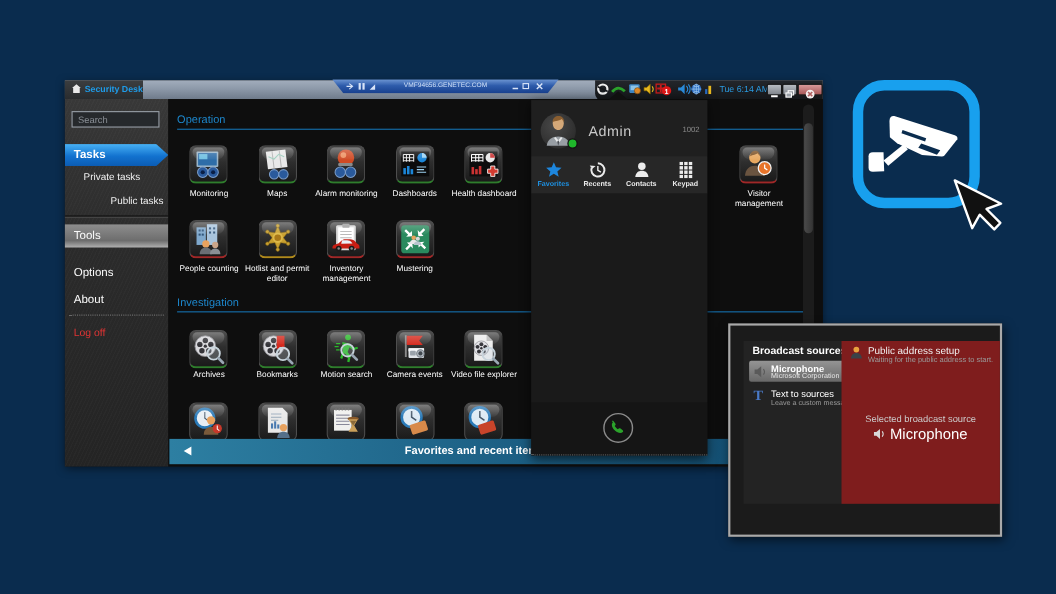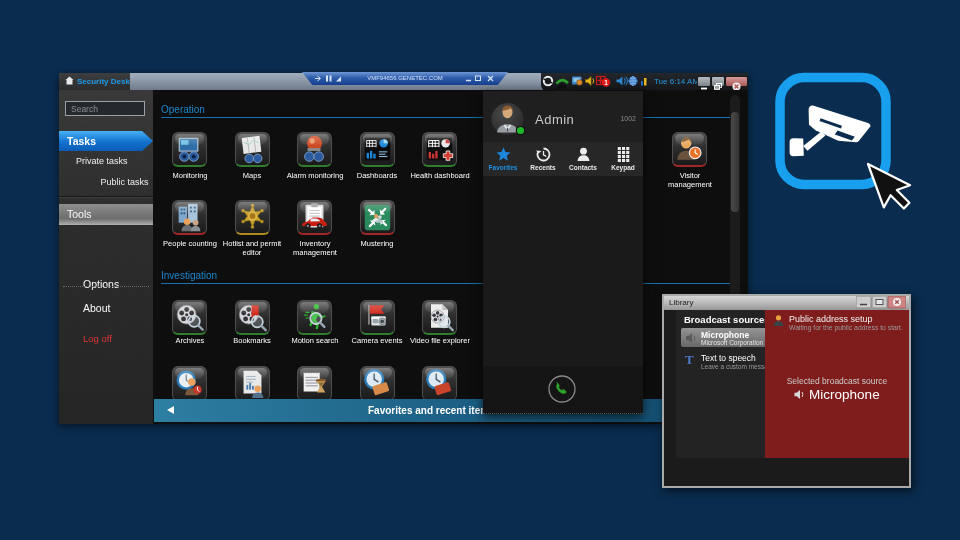--- a/index.html
+++ b/index.html
@@ -19,21 +19,21 @@
   #pill{left:243px;top:-1px;width:206px;height:13px;background:linear-gradient(#6f97d4,#2e5cab 45%,#173f8d);clip-path:polygon(0 0,100% 0,95% 100%,5% 100%);color:#cfe0f8;font-size:6px;text-align:center;line-height:13px;}
 
   
   #sidebar{left:0;top:17px;width:94px;height:334px;background:
      repeating-linear-gradient(115deg,rgba(255,255,255,.018) 0 1px,rgba(0,0,0,0) 1px 3px),
      linear-gradient(#383838,#2b2b2b 40%,#242424);}
   #searchbox{left:6px;top:11px;width:80px;height:15px;border:1px solid #9aa0a8;background:#26292c;color:#8b9097;font-size:8.5px;line-height:15px;padding-left:5px;box-sizing:border-box;}
   #tasksbar{left:0;top:41px;width:94px;height:20px;background:linear-gradient(#47b1f5,#1272cf 55%,#0b5cb4);clip-path:polygon(0 0,83px 0,94px 10px,83px 20px,0 20px);color:#fff;font-size:10.5px;font-weight:bold;line-height:20px;padding-left:8px;box-sizing:border-box;}
   .sideitem{left:0;width:114px;color:#f0f0f0;font-size:9px;padding-left:17px;box-sizing:border-box;}
   #toolsbar{left:0;top:114px;width:94px;height:21px;background:linear-gradient(#8e8e8e,#6d6d6d 70%,#b0b0b0);color:#fafafa;font-size:10.5px;line-height:21px;padding-left:8px;box-sizing:border-box;}
-  .sideitem2{left:16px;width:94px;color:#fafafa;font-size:10.5px;padding-left:8px;box-sizing:border-box;margin-top:36px;}
+  .sideitem2{left:0;width:94px;color:#fafafa;font-size:10.5px;padding-left:8px;box-sizing:border-box;}
   #logoff{color:#e03434;font-size:9.5px;padding-left:8px;}
 
   
   #content{left:94px;top:17px;width:595px;height:334px;background:#0e0e0e;}
   .sechead{color:#1d87cc;font-size:10px;}
   .secline{height:1px;background:#1470ae;}
   
   .tile{position:absolute;width:35px;height:35px;border-radius:6px;border:1px solid #4e4e4e;
         background:linear-gradient(#4e4e4e,#2e2e2e 45%,#1a1a1a);box-sizing:border-box;}
   .tile:after{content:"";position:absolute;left:2px;top:1px;right:2px;height:11px;border-radius:5px 5px 8px 8px;background:linear-gradient(rgba(255,255,255,.28),rgba(255,255,255,.04));}
@@ -532,43 +532,32 @@
   <div class="abs" id="popbody"></div>
   <div class="abs" id="popfoot">
     <svg width="160" height="48">
       <circle cx="79" cy="23" r="13" fill="none" stroke="#8a8a8a" stroke-width="1.3"></circle>
       <path d="M74.2 17.8c-1.6 1.6-1.2 4.6 1.6 7.4s5.8 3.2 7.4 1.6c.5-.5.4-1.1-.1-1.6l-2-1.6c-.5-.4-1.1-.4-1.6 0l-.7.6c-.9-.4-2.6-2.1-3-3l.6-.7c.4-.5.4-1.1 0-1.6l-1.6-2c-.5-.5-1.1-.6-1.6-.1z" fill="#2ba32b"></path>
     </svg>
   </div>
 </div>
 
 <div class="abs" id="library">
-  <div class="abs" id="libtitle">Library
-    <svg width="50" height="13" style="position:absolute;right:3px;top:0px;">
-      <rect x="0" y="0" width="15" height="12" rx="1" fill="#cdcdcd" stroke="#8a8a8a"></rect>
-      <path d="M4 8.5h7" stroke="#444" stroke-width="1.5"></path>
-      <rect x="16" y="0" width="15" height="12" rx="1" fill="#cdcdcd" stroke="#8a8a8a"></rect>
-      <rect x="20" y="3.5" width="7" height="5" fill="#e8e8e8" stroke="#555"></rect>
-      <rect x="32" y="0" width="18" height="12" rx="1" fill="#d08585" stroke="#9a6060"></rect>
-      <circle cx="41" cy="6" r="4" fill="#f4eeee"></circle>
-      <path d="M39.2 4.2l3.6 3.6M42.8 4.2l-3.6 3.6" stroke="#a05050" stroke-width="1.4"></path>
-    </svg>
-  </div>
   <div class="abs" id="libleft">
     <div style="position:absolute;left:8px;top:4px;color:#fff;font-size:9.5px;font-weight:bold;">Broadcast sources</div>
     <div id="micitem">
       <svg width="12" height="12" style="position:absolute;left:4px;top:4px;">
           <path d="M1 4h2.5L7 1v10L3.5 8H1z" fill="#5a5a5a"></path>
           <path d="M9 3.5q2 2.5 0 5" stroke="#5a5a5a" fill="none"></path>
         </svg>
       <div style="position:absolute;left:20px;top:2px;color:#fff;font-size:8.5px;font-weight:bold;">Microphone</div>
       <div style="position:absolute;left:20px;top:11px;color:#e6e6e6;font-size:6.5px;">Microsoft Corporation</div>
     </div>
     <div style="position:absolute;left:9px;top:42px;color:#4a7ac8;font-size:13px;font-family:'Liberation Serif',serif;font-weight:bold;">T</div>
-    <div style="position:absolute;left:25px;top:43px;color:#fff;font-size:8.5px;">Text to speech</div>
+    <div style="position:absolute;left:25px;top:43px;color:#fff;font-size:8.5px;">Text to sources</div>
     <div style="position:absolute;left:25px;top:53px;color:#9a9a9a;font-size:6.5px;">Leave a custom message</div>
   </div>
   <div class="abs" id="libright">
     <svg width="13" height="13" style="position:absolute;left:7px;top:4px;">
         <circle cx="6.5" cy="3.8" r="2.6" fill="#e8a23e"></circle>
         <path d="M1.5 12c.3-3.4 2.4-5 5-5s4.7 1.6 5 5z" fill="#3a4248"></path>
       </svg>
     <div style="position:absolute;left:24px;top:4px;color:#f0f0f0;font-size:9px;">Public address setup</div>
     <div style="position:absolute;left:24px;top:14px;color:#9a9a9a;font-size:6.8px;white-space:nowrap;">Waiting for the public address to start.</div>
     <div style="position:absolute;left:0;top:66px;width:144px;text-align:center;color:#cdcdcd;font-size:8.5px;">Selected broadcast source</div>

